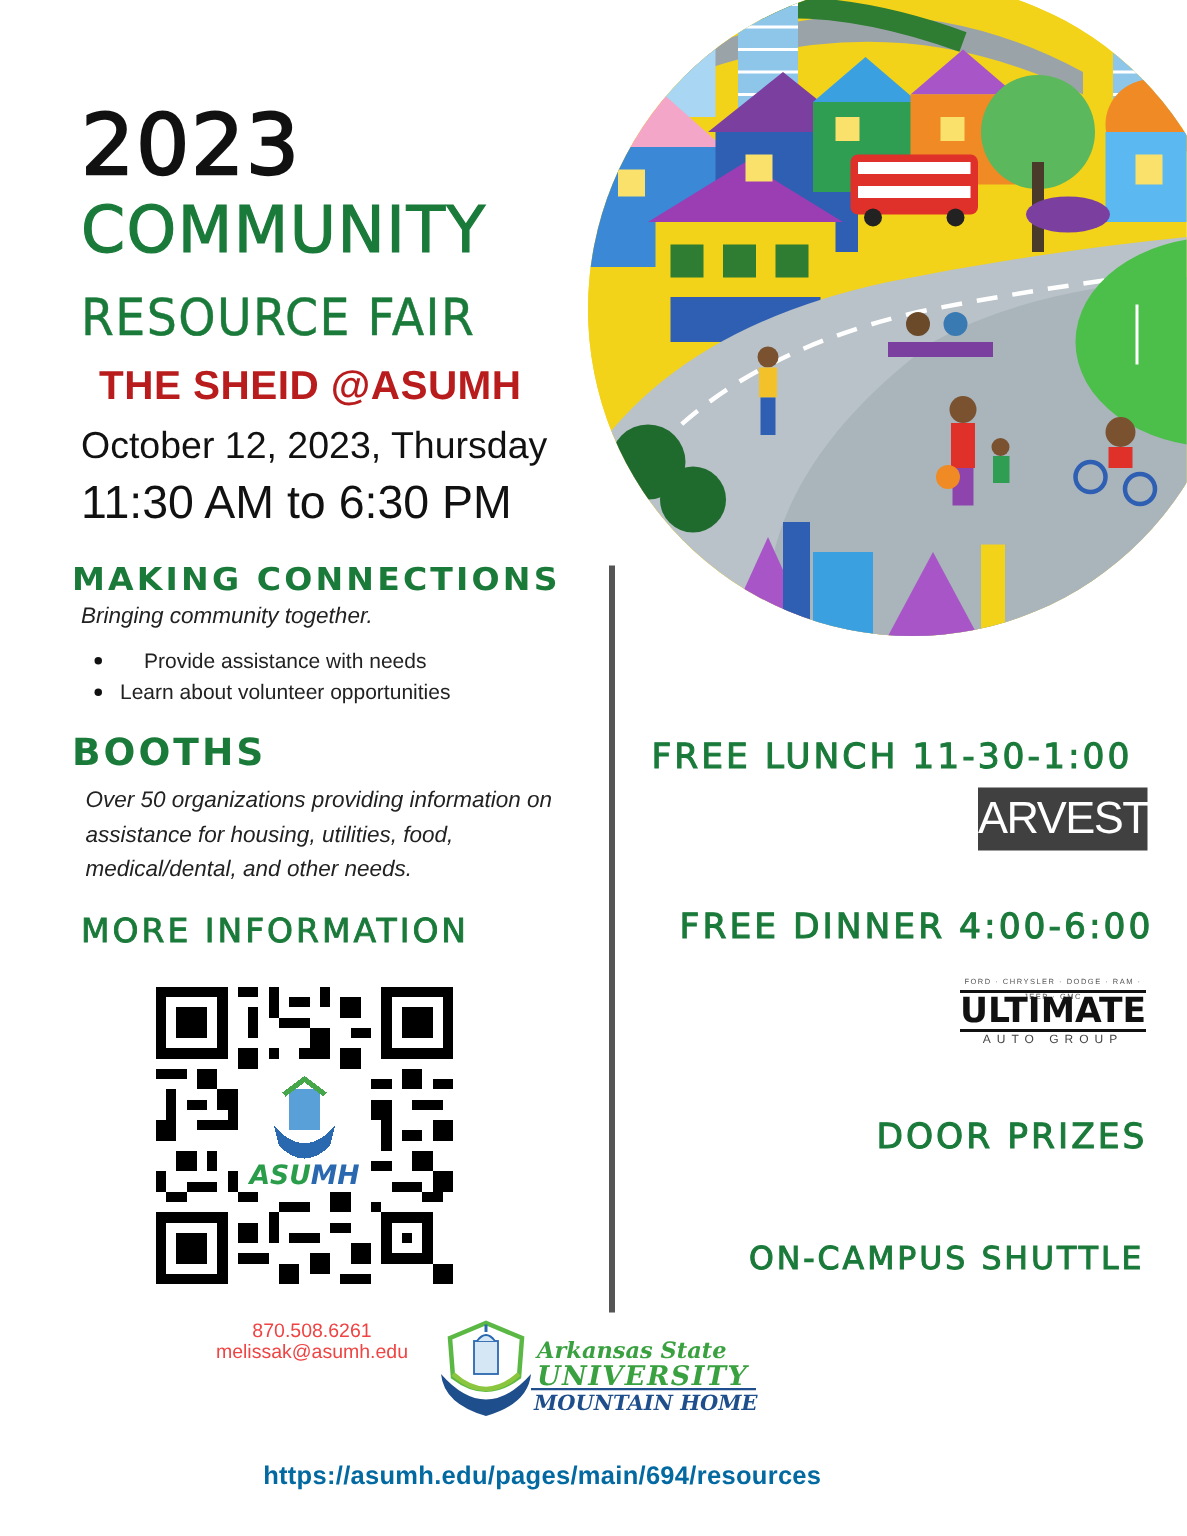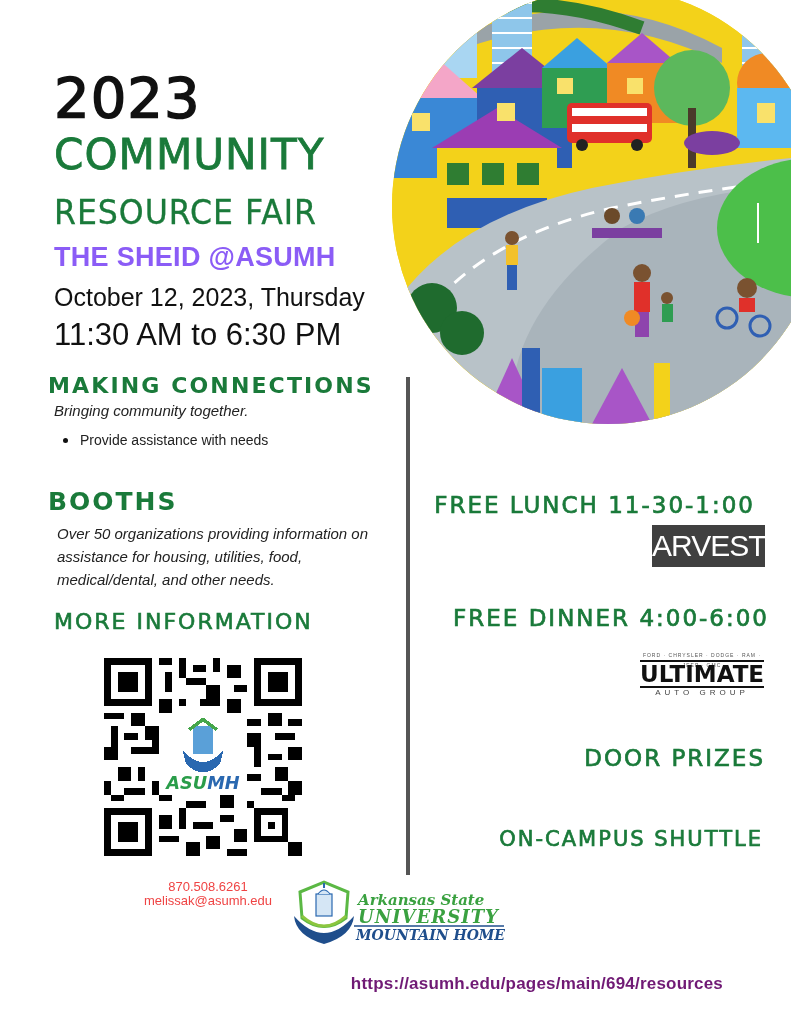--- a/index.html
+++ b/index.html
@@ -6,21 +6,21 @@
   html, body { width: 791px; height: 1024px; background: #ffffff; overflow: hidden; }
   body { position: relative; font-family: "Liberation Sans", sans-serif; color: #111; }
 
   .abs { position: absolute; }
 
   
   .year { left: 54px; top: 68px; font-family: "DejaVu Sans", sans-serif; font-size: 56px; font-weight: 400; letter-spacing: 1px; color: #111; line-height: 60px; text-align: center; -webkit-text-stroke: 1.5px #111; }
   .g-title { color: #1a7a3a; font-family: "DejaVu Sans", sans-serif; font-weight: 400; letter-spacing: 1px; }
   .community { left: 54px; top: 130px; font-size: 43px; line-height: 48px; -webkit-text-stroke: 0.8px #1a7a3a; transform: scaleX(0.98); transform-origin: left; }
   .resource { left: 54px; top: 192px; font-size: 34px; line-height: 40px; -webkit-text-stroke: 0.3px #1a7a3a; transform: scaleX(0.93); transform-origin: left; }
-  .venue { left: 54px; top: 240px; font-size: 27px; font-weight: 700; color: #8b5cf6; line-height: 34px; letter-spacing: 0.3px; }
+  .venue { left: 66px; top: 240px; font-size: 27px; font-weight: 700; color: #b91c1c; line-height: 34px; letter-spacing: 0.3px; }
   .date { left: 54px; top: 281px; font-size: 25px; color: #111; line-height: 32px; }
   .time { left: 54px; top: 319px; font-size: 31px; color: #111; line-height: 32px; }
 
   
   .scene { left: 392px; top: -12px; width: 432px; height: 436px; border-radius: 50%; overflow: hidden; background: #f3d21a; }
   .scene svg { width: 100%; height: 100%; display: block; }
 
   
   .sec { font-family: "DejaVu Sans", sans-serif; color: #1a7a3a; font-weight: 700; letter-spacing: 2px; line-height: 28px; }
   .h-making { left: 48px; top: 372px; font-size: 21px; transform: scaleX(1.05); transform-origin: left; }
@@ -38,21 +38,21 @@
   .qr { left: 104px; top: 658px; width: 198px; height: 198px; background: #f97316; }
   .qr svg { width: 100%; height: 100%; display: block; }
 
   
   .contact { left: 118px; top: 880px; width: 180px; text-align: center; font-size: 13px; color: #ef4444; line-height: 14px; }
 
   
   .asu-logo { left: 294px; top: 880px; width: 215px; height: 70px; }
 
   
-  .url { left: 0; top: 974px; width: 723px; text-align: right; font-size: 17px; font-weight: 700; color: #701a75; letter-spacing: 0.2px; }
+  .url { left: 0; top: 974px; width: 723px; text-align: center; font-size: 17px; font-weight: 700; color: #0369a1; letter-spacing: 0.2px; }
 
   
   .divider { left: 406px; top: 377px; width: 4px; height: 498px; background: #555; }
 
   
   .r-item { font-family: "DejaVu Sans", sans-serif; color: #1a7a3a; letter-spacing: 2px; font-weight: 400; -webkit-text-stroke: 0.7px #1a7a3a; white-space: nowrap; }
   .lunch { right: 36px; top: 492px; font-size: 23px; }
   .dinner { right: 22px; top: 605px; font-size: 23px; }
   .door { right: 26px; top: 745px; font-size: 23px; }
   .shuttle { right: 28px; top: 827px; font-size: 21px; }
@@ -166,20 +166,21 @@
     <rect x="150" y="380" width="40" height="56" fill="#3aa0e0"></rect>
     <polygon points="200,436 230,380 260,436" fill="#a855c7"></polygon>
     <rect x="262" y="375" width="16" height="61" fill="#f3d21a"></rect>
   </svg>
 </div>
 
 <div class="abs sec h-making">MAKING CONNECTIONS</div>
 <div class="abs tagline">Bringing community together.</div>
 <ul class="abs bullets">
   <li>Provide assistance with needs</li>
+  <li>Learn about volunteer opportunities</li>
 </ul>
 
 <div class="abs sec h-booths">BOOTHS</div>
 <div class="abs booths-text">Over 50 organizations providing information on assistance for housing, utilities, food, medical/dental, and other needs.</div>
 
 <div class="abs sec h-more">MORE INFORMATION</div>
 
 <div class="abs qr">
   <svg viewBox="0 0 29 29" shape-rendering="crispEdges">
     <rect width="29" height="29" fill="#fff"></rect>

